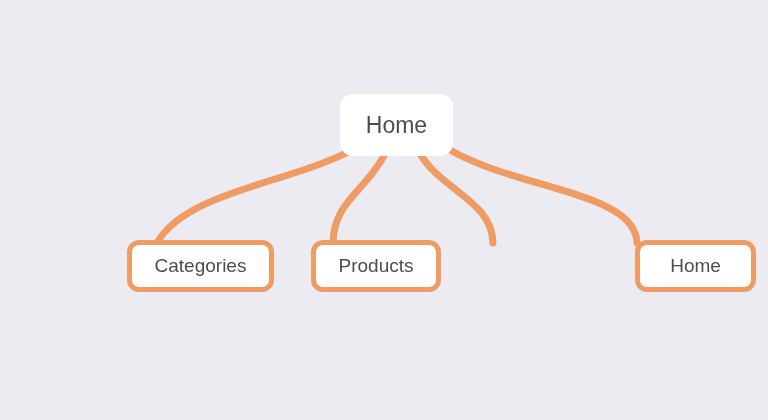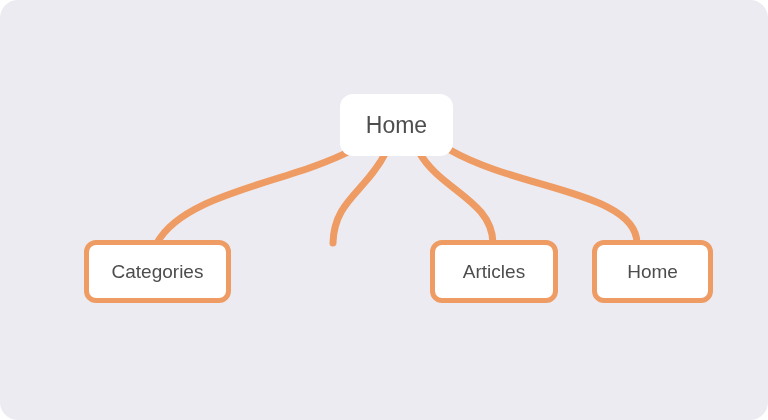--- a/index.html
+++ b/index.html
@@ -11,21 +11,20 @@
   * { margin: 0; padding: 0; box-sizing: border-box; }
   html, body {
     width: 768px; height: 420px;
     font-family: "Liberation Sans", "DejaVu Sans", sans-serif;
     overflow: hidden;
   }
   .canvas {
     position: relative;
     width: 768px; height: 420px;
     background: var(--bg);
-    border-radius: 18px;
   }
   .edges {
     position: absolute;
     left: 0; top: 0;
     width: 768px; height: 420px;
     display: block;
   }
   .edges path {
     fill: none;
     stroke: var(--accent);
@@ -42,24 +41,25 @@
     cursor: default;
   }
   .node-root {
     left: 340px; top: 94px;
     width: 113px; height: 62px;
     border-radius: 13px;
     font-size: 23px;
   }
   .node-child {
     top: 240px;
-    height: 63px;
+    height: 52px;
     border: 5px solid var(--accent);
     border-radius: 12px;
     font-size: 19px;
+    margin-left: 43px;
   }
   .node-categories { left: 84px;  width: 147px; }
   .node-products   { left: 268px; width: 130px; }
   .node-articles   { left: 430px; width: 128px; }
   .node-about      { left: 592px; width: 121px; }
   .node-label { white-space: nowrap; }
 </style>
 </head>
 <body>
 
@@ -73,22 +73,22 @@
   </svg>
 
   <div class="node node-root">
     <span class="node-label">Home</span>
   </div>
 
   <div class="node node-child node-categories">
     <span class="node-label">Categories</span>
   </div>
 
+  <div class="node node-child node-products">
+    <span class="node-label">Products</span>
+  </div>
 
-  <div class="node node-child node-articles">
-    <span class="node-label">Articles</span>
-  </div>
 
   <div class="node node-child node-about">
     <span class="node-label">Home</span>
   </div>
 
 </div>
 
 </body></html>

